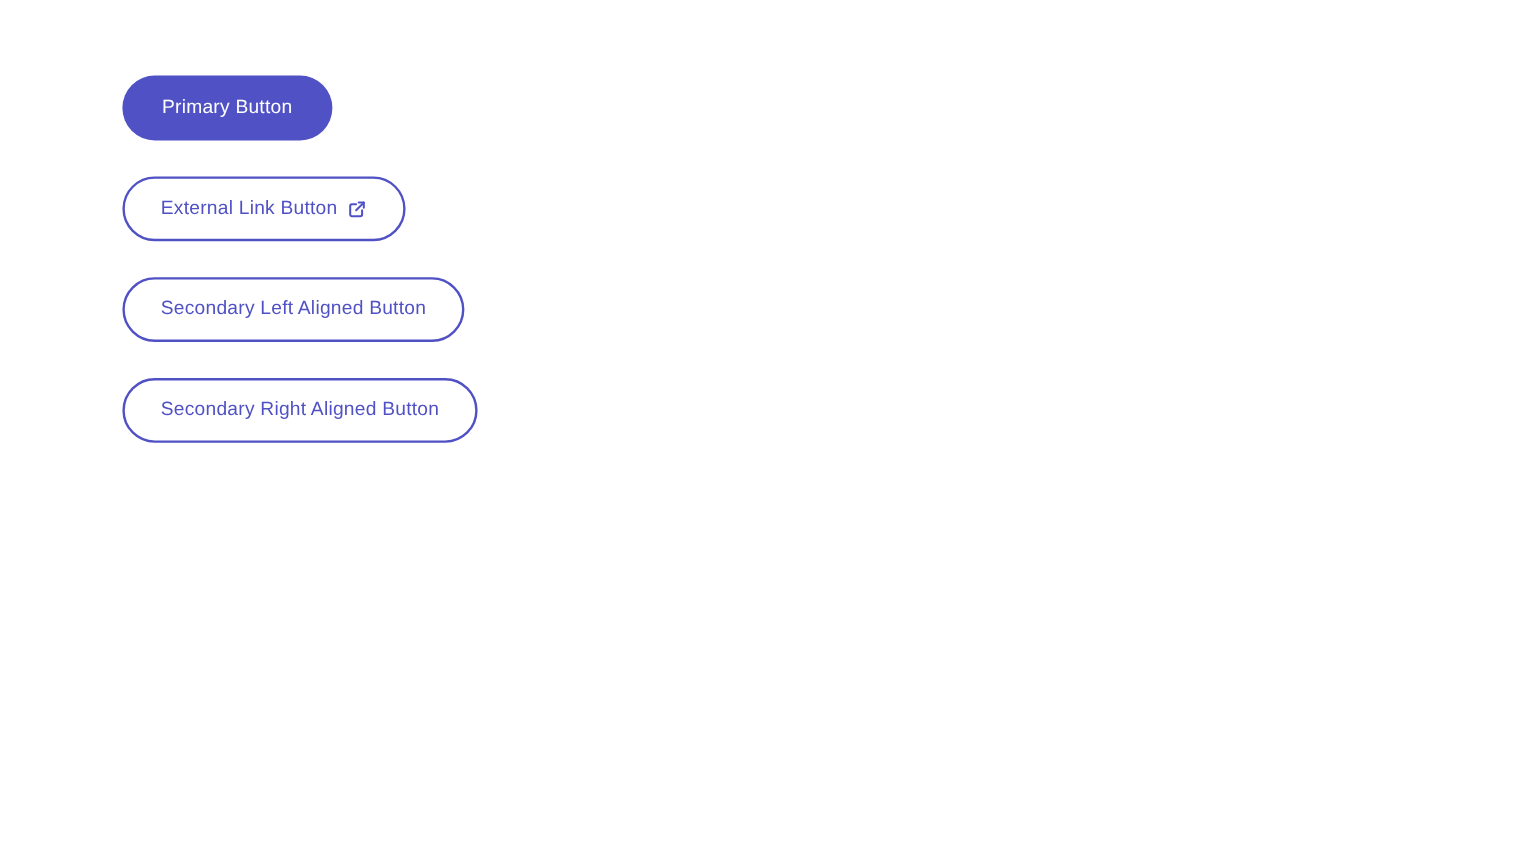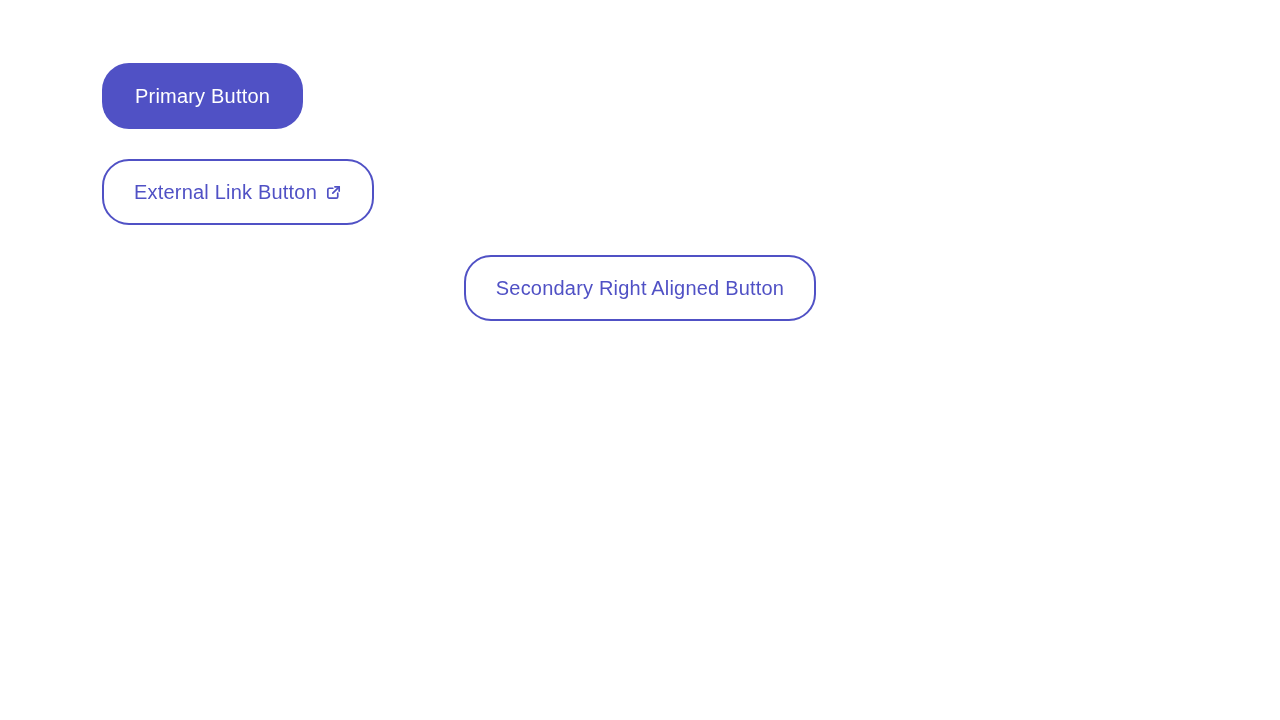--- a/index.html
+++ b/index.html
@@ -19,32 +19,32 @@
     display: flex;
     flex-direction: column;
     gap: 30px;
   }
   .row {
     display: flex;
     width: 100%;
   }
   .row.align-left   { justify-content: flex-start; }
   .row.align-center { justify-content: center; }
-  .row.align-right  { justify-content: center; }
+  .row.align-right  { justify-content: flex-start; }
 
   .btn {
     box-sizing: border-box;
-    height: 66px;
+    height: 54px;
     border-radius: 27px;
     display: inline-flex;
     align-items: center;
     justify-content: center;
     gap: 8px;
     font-family: "Liberation Sans", "DejaVu Sans", sans-serif;
-    font-size: 20px;
+    font-size: 16px;
     letter-spacing: 0.2px;
     line-height: 1;
     cursor: pointer;
     white-space: nowrap;
   }
   .btn.primary {
     background: #5051C5;
     color: #ffffff;
     border: none;
     padding: 0 33px;
@@ -77,19 +77,22 @@
       <span class="icon">
         <svg width="17" height="17" viewBox="0 0 24 24" fill="none" stroke="#5051C5" stroke-width="2.4" stroke-linecap="round" stroke-linejoin="round">
           <path d="M18 13v5a2 2 0 0 1-2 2H6a2 2 0 0 1-2-2V8a2 2 0 0 1 2-2h5"></path>
           <polyline points="14 4 20 4 20 10"></polyline>
           <line x1="11" y1="13" x2="20" y2="4"></line>
         </svg>
       </span>
     </button>
   </div>
 
+  <div class="row align-left">
+    <button class="btn secondary">Secondary Left Aligned Button</button>
+  </div>
 
 
   <div class="row align-right">
     <button class="btn secondary">Secondary Right Aligned Button</button>
   </div>
 
 </div>
 
 </body></html>

